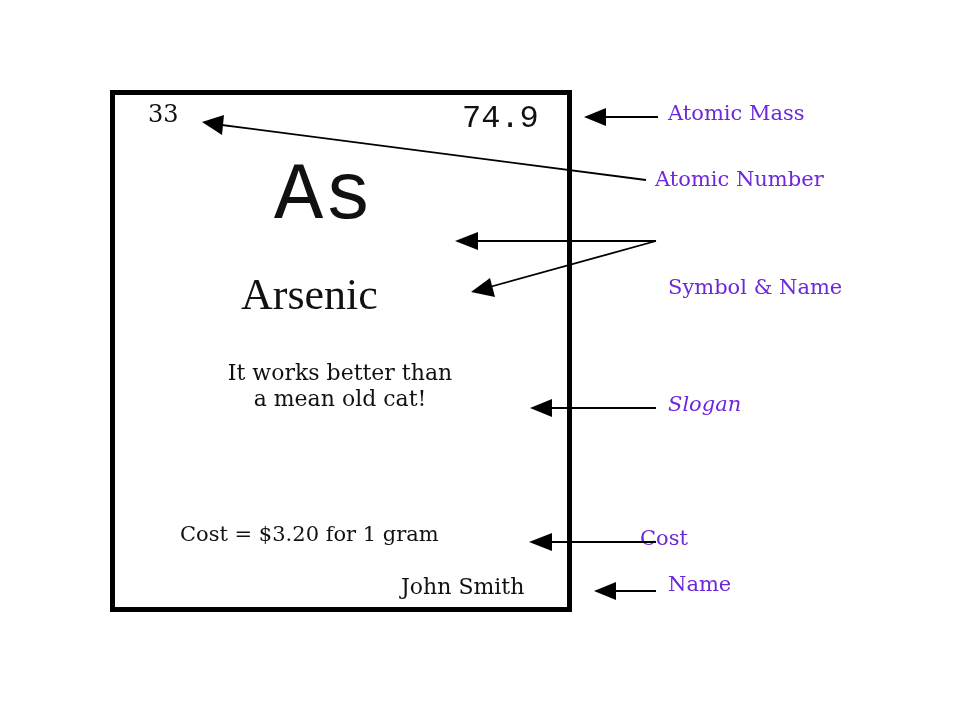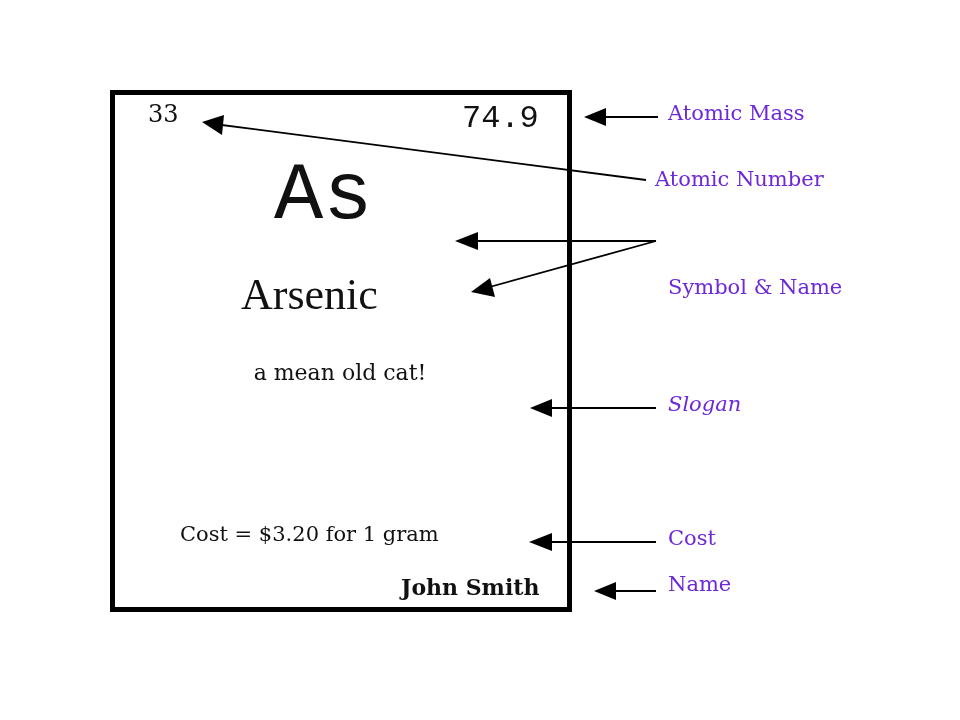--- a/index.html
+++ b/index.html
@@ -69,32 +69,31 @@
       left: 180px;
       top: 522px;
       font-size: 21px;
       font-family: "DejaVu Serif", serif;
     }
     .student-name {
       left: 401px;
       top: 574px;
       font-size: 22px;
       font-family: "DejaVu Serif", serif;
-      font-weight: bold;
     }
     .label {
       font-size: 21px;
       font-family: "DejaVu Serif", serif;
       color: #6d28d9;
     }
     .label-mass   { left: 668px; top: 101px; }
     .label-number { left: 655px; top: 167px; }
     .label-symbol { left: 668px; top: 227px; margin-top: 48px; }
     .label-slogan { left: 668px; top: 392px; font-style: italic; }
-    .label-cost   { left: 668px; top: 526px; }
+    .label-cost   { left: 640px; top: 526px; }
     .label-name   { left: 668px; top: 572px; }
     svg.arrows {
       position: absolute;
       left: 0;
       top: 0;
       width: 960px;
       height: 720px;
       pointer-events: none;
     }
   </style>
@@ -102,20 +101,21 @@
 <body>
 
 <div class="card"></div>
 
 <div class="abs atomic-number">33</div>
 <div class="abs atomic-mass">74.9</div>
 <div class="abs symbol">As</div>
 <div class="abs element-name">Arsenic</div>
 
 <div class="abs slogan">
+  <div>It works better than</div>
   <div>a mean old cat!</div>
 </div>
 
 <div class="abs cost">Cost = $3.20 for 1 gram</div>
 <div class="abs student-name">John Smith</div>
 
 <div class="abs label label-mass">Atomic Mass</div>
 <div class="abs label label-number">Atomic Number</div>
 <div class="abs label label-symbol">Symbol &amp; Name</div>
 <div class="abs label label-slogan">Slogan</div>

